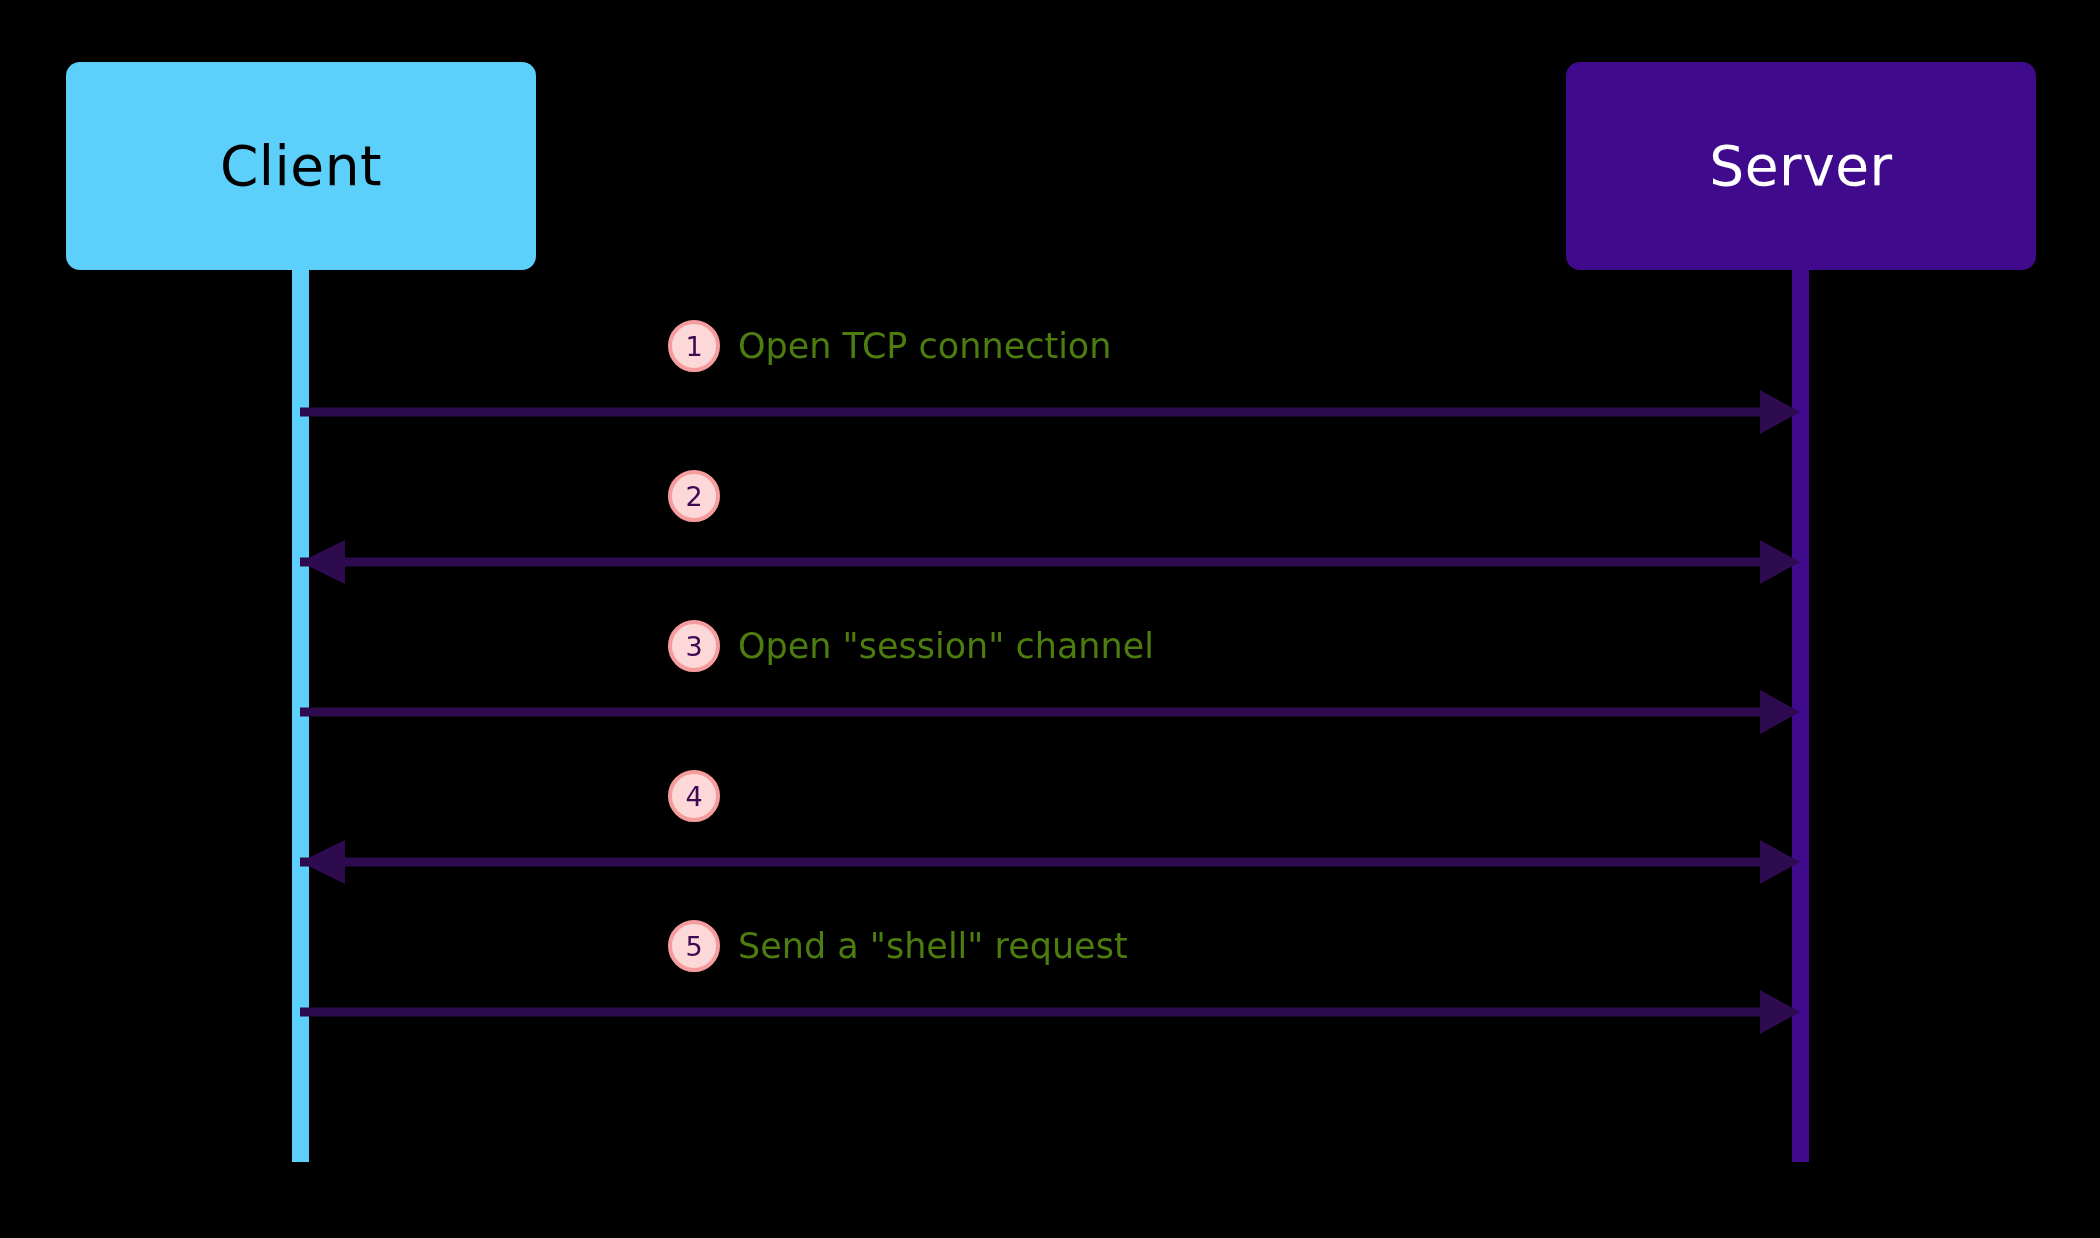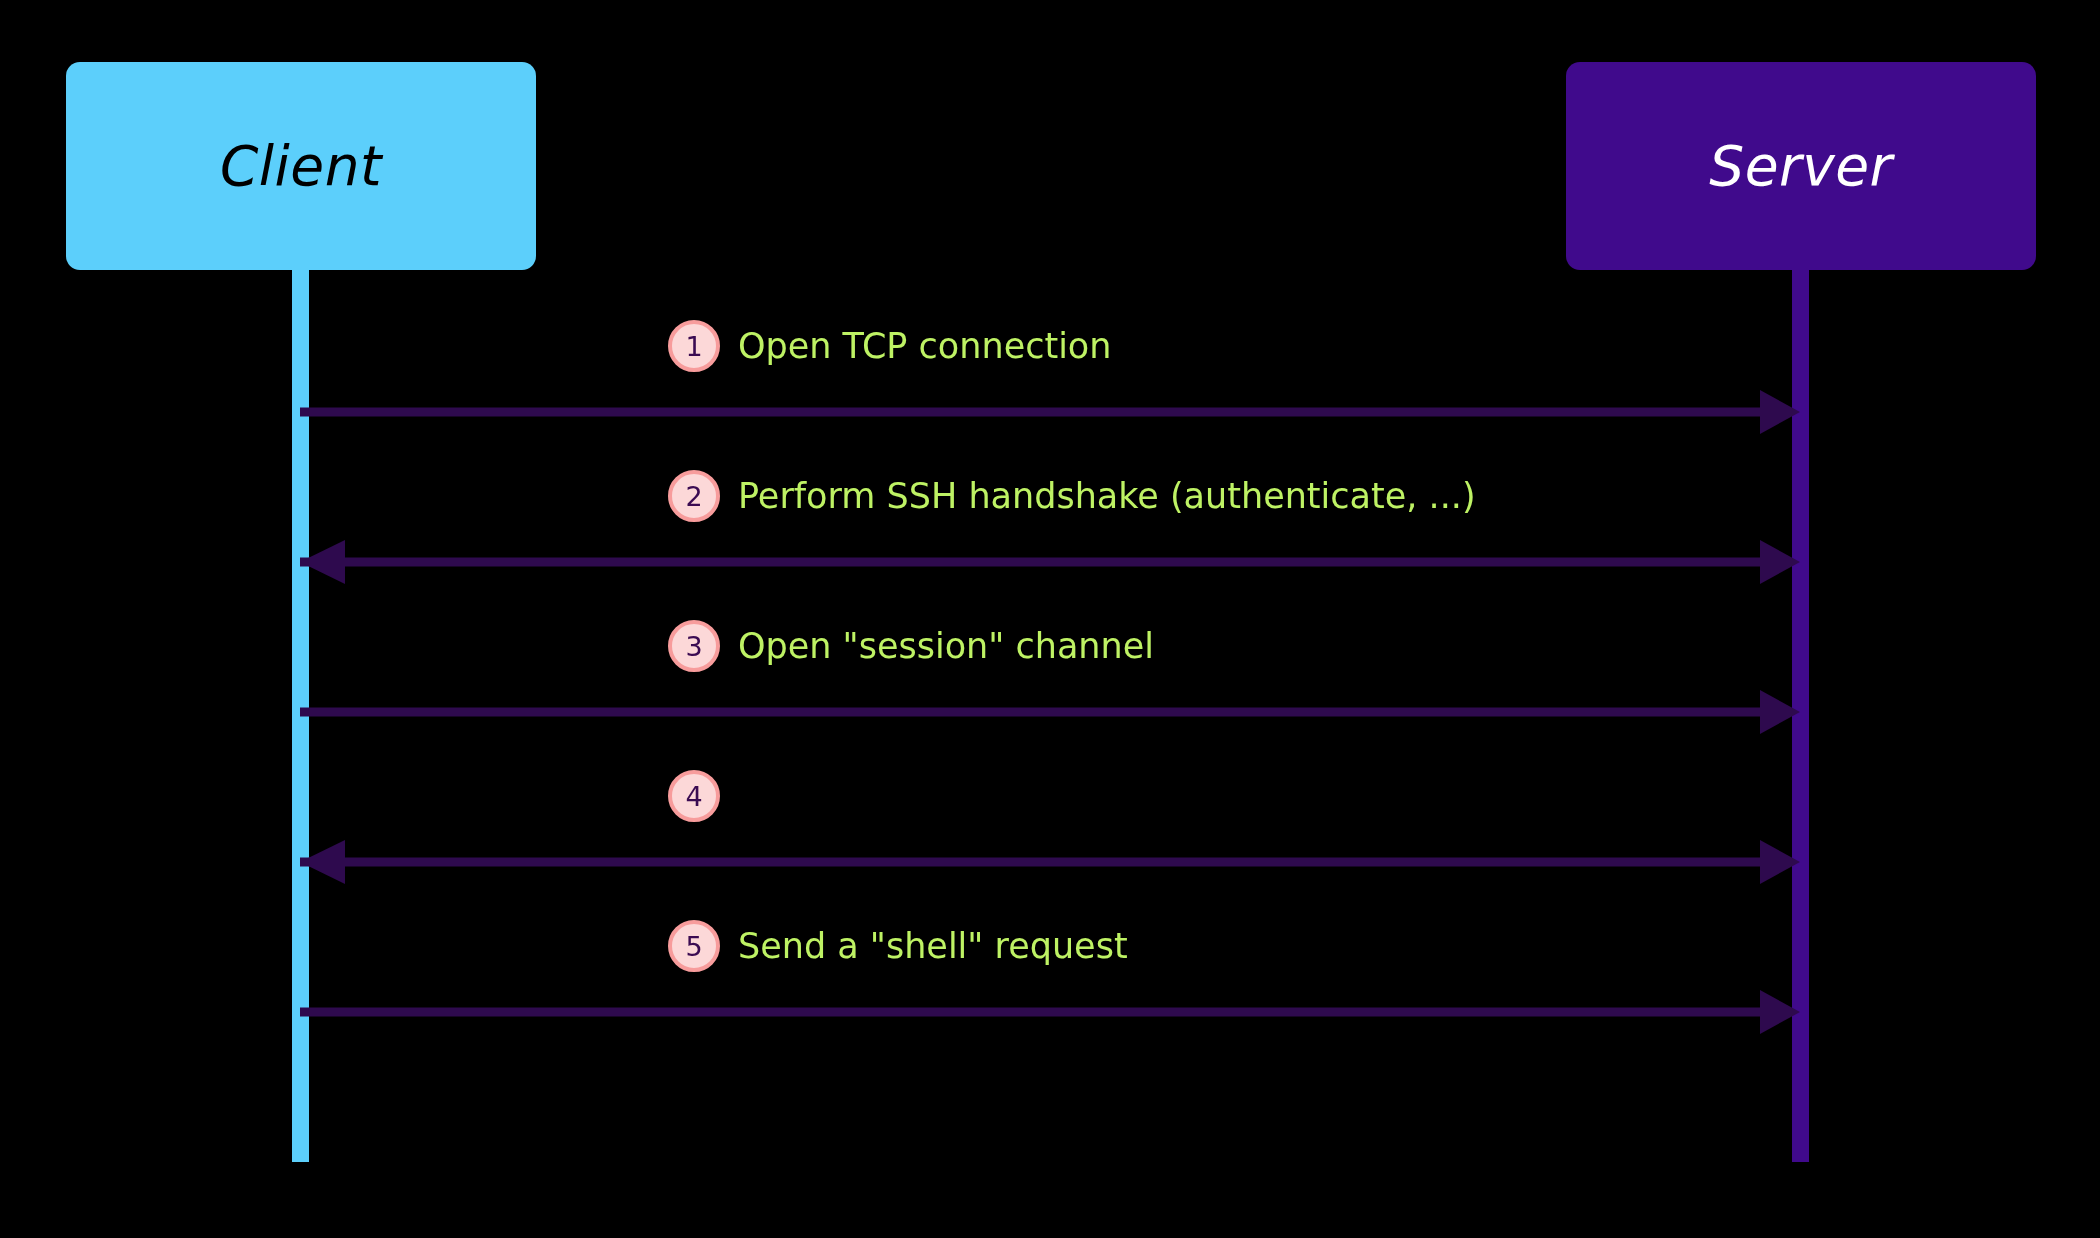--- a/index.html
+++ b/index.html
@@ -21,21 +21,20 @@
   }
 
   
   .participant-box {
     position: absolute;
     border-radius: 14px;
     display: flex;
     align-items: center;
     justify-content: center;
     text-align: center;
-    font-style: italic;
   }
 
   .participant-label {
     font-size: 55px;
     font-weight: 400;
     letter-spacing: 0.5px;
     line-height: 1;
   }
 
   #participant-client-box {
@@ -96,21 +95,21 @@
     flex: 0 0 auto;
   }
   .message-number-text {
     font-size: 27px;
     color: #3B0B52;
     line-height: 1;
   }
 
   .message-text {
     font-size: 35px;
-    color: #bef264;
+    color: #4d7c0f;
     white-space: nowrap;
     line-height: 1;
   }
 
   .message-arrow-svg {
     position: absolute;
     left: 0;
     top: 72px;
     width: 2100px;
     height: 78px;
@@ -151,21 +150,20 @@
       <line x1="300" y1="30" x2="1790" y2="30" stroke="#2E0A4E" stroke-width="9"></line>
       <polygon points="1800,30 1760,8 1760,52" fill="#2E0A4E"></polygon>
     </svg>
   </div>
 
   <div class="message-row" id="message-row-2">
     <div class="message-label-group">
       <div class="message-number-circle">
         <span class="message-number-text">2</span>
       </div>
-      <span class="message-text">Perform SSH handshake (authenticate, ...)</span>
     </div>
     <svg class="message-arrow-svg" viewBox="0 0 2100 78">
       <line x1="300" y1="30" x2="1790" y2="30" stroke="#2E0A4E" stroke-width="9"></line>
       <polygon points="1800,30 1760,8 1760,52" fill="#2E0A4E"></polygon>
       <polygon points="300,30 345,8 345,52" fill="#2E0A4E"></polygon>
     </svg>
   </div>
 
   <div class="message-row" id="message-row-3">
     <div class="message-label-group">

